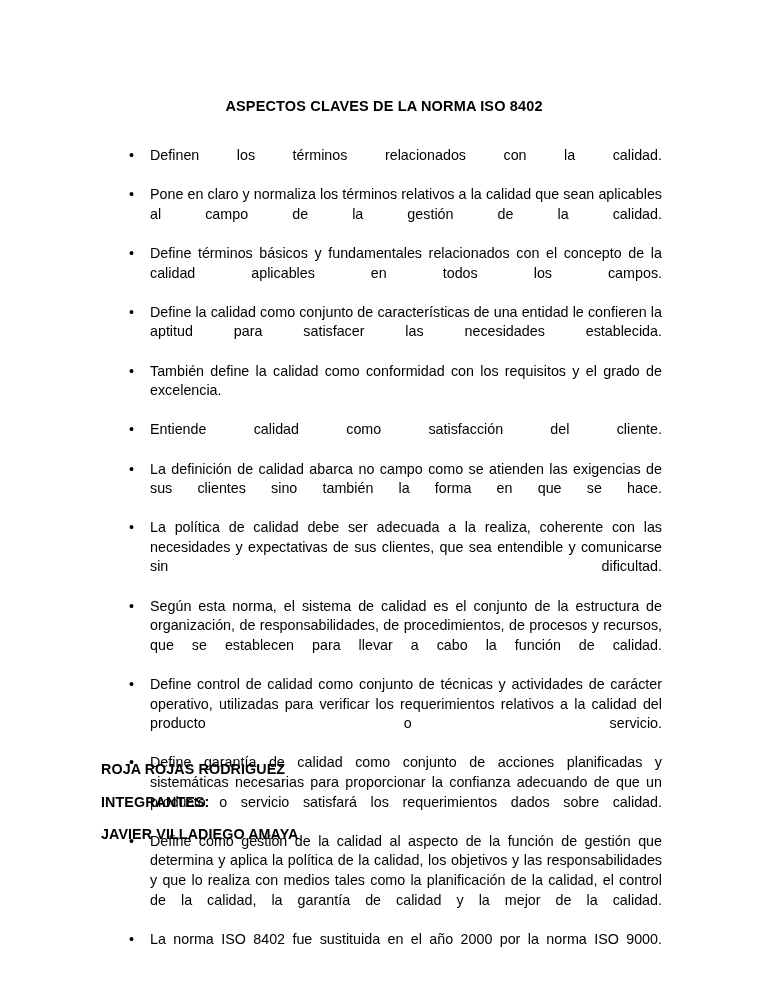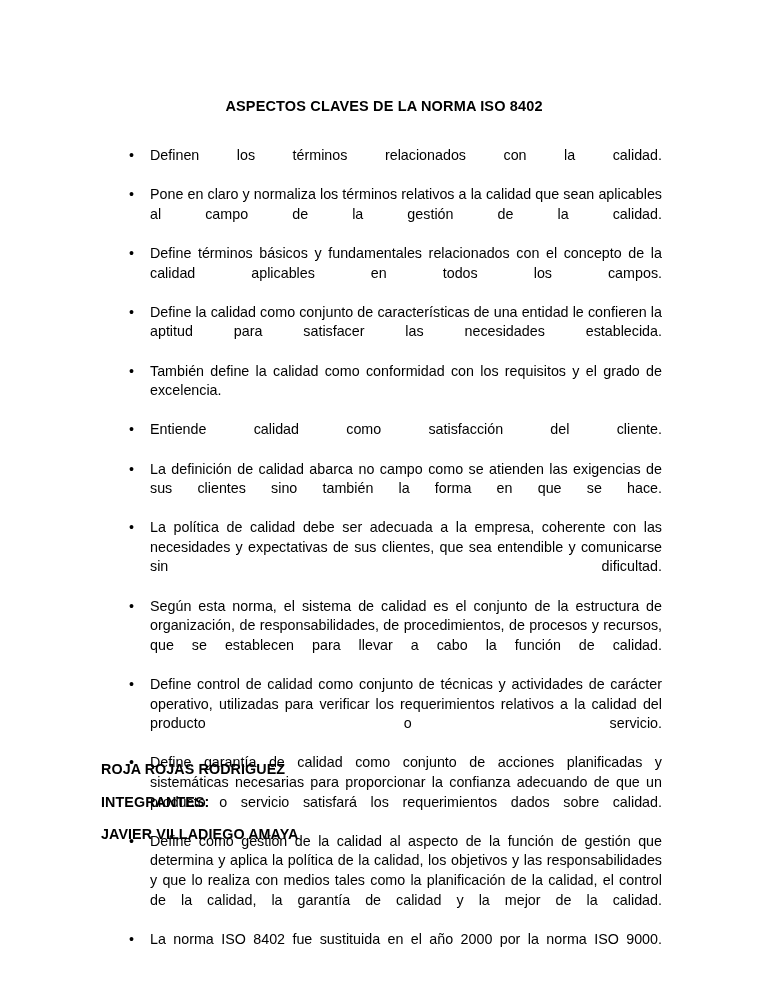--- a/index.html
+++ b/index.html
@@ -125,21 +125,21 @@
       <li class="bullet-item">
         <span class="bullet-marker">•</span>
         <span class="bullet-text">Entiende calidad como satisfacción del cliente.</span>
       </li>
       <li class="bullet-item">
         <span class="bullet-marker">•</span>
         <span class="bullet-text">La definición de calidad abarca no campo como se atienden las exigencias de sus clientes sino también la forma en que se hace.</span>
       </li>
       <li class="bullet-item">
         <span class="bullet-marker">•</span>
-        <span class="bullet-text">La política de calidad debe ser adecuada a la empresa, coherente con las necesidades y expectativas de sus clientes, que sea entendible y comunicarse sin dificultad.</span>
+        <span class="bullet-text">La política de calidad debe ser adecuada a la realiza, coherente con las necesidades y expectativas de sus clientes, que sea entendible y comunicarse sin dificultad.</span>
       </li>
       <li class="bullet-item">
         <span class="bullet-marker">•</span>
         <span class="bullet-text">Según esta norma, el sistema de calidad es el conjunto de la estructura de organización, de responsabilidades, de procedimientos, de procesos y recursos, que se establecen para llevar a cabo la función de calidad.</span>
       </li>
       <li class="bullet-item">
         <span class="bullet-marker">•</span>
         <span class="bullet-text">Define control de calidad como conjunto de técnicas y actividades de carácter operativo, utilizadas para verificar los requerimientos relativos a la calidad del producto o servicio.</span>
       </li>
       <li class="bullet-item">

